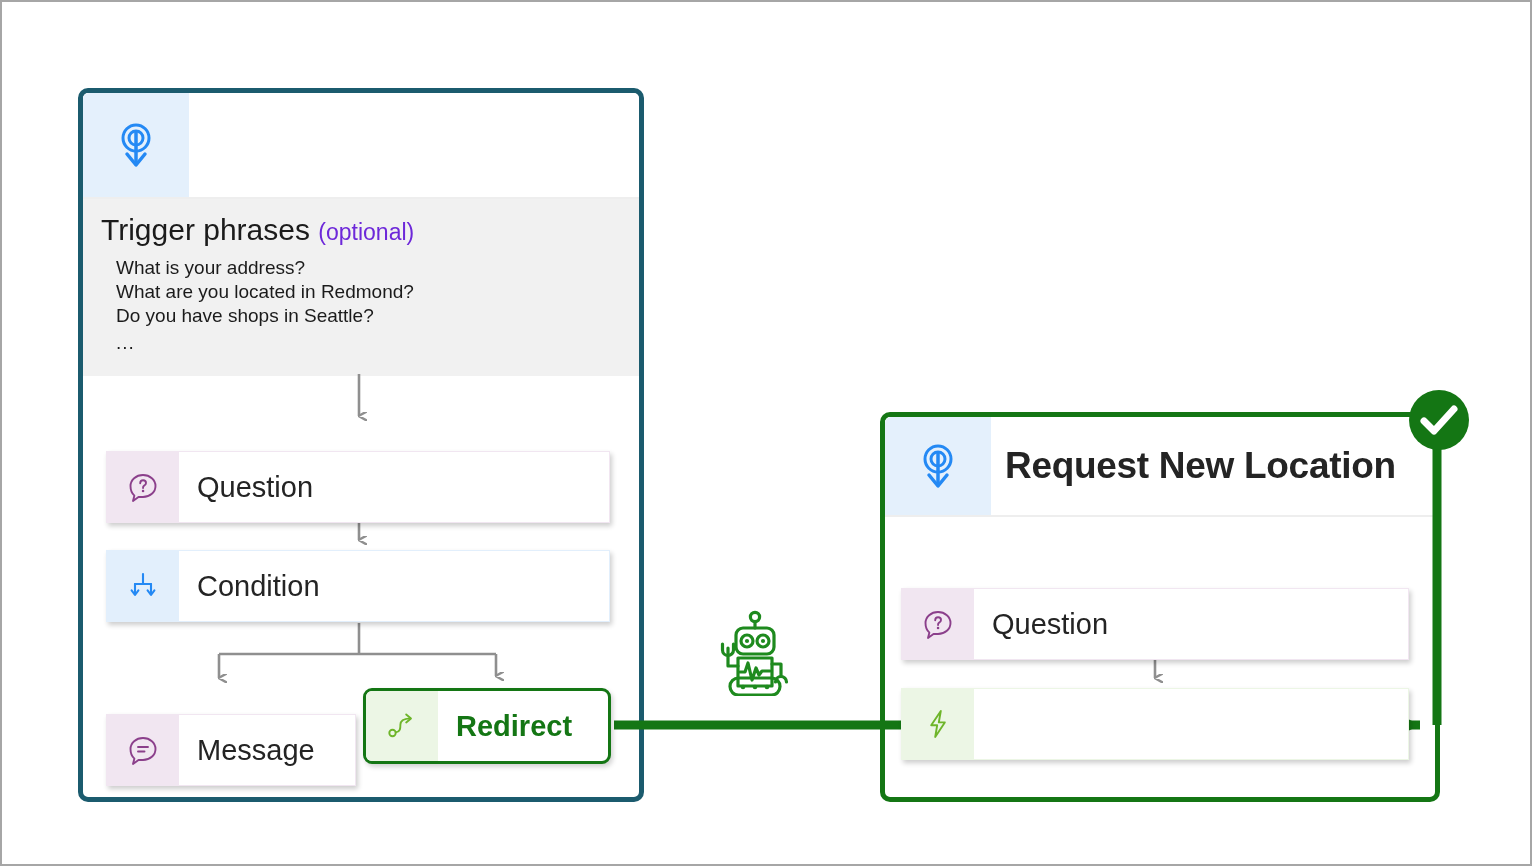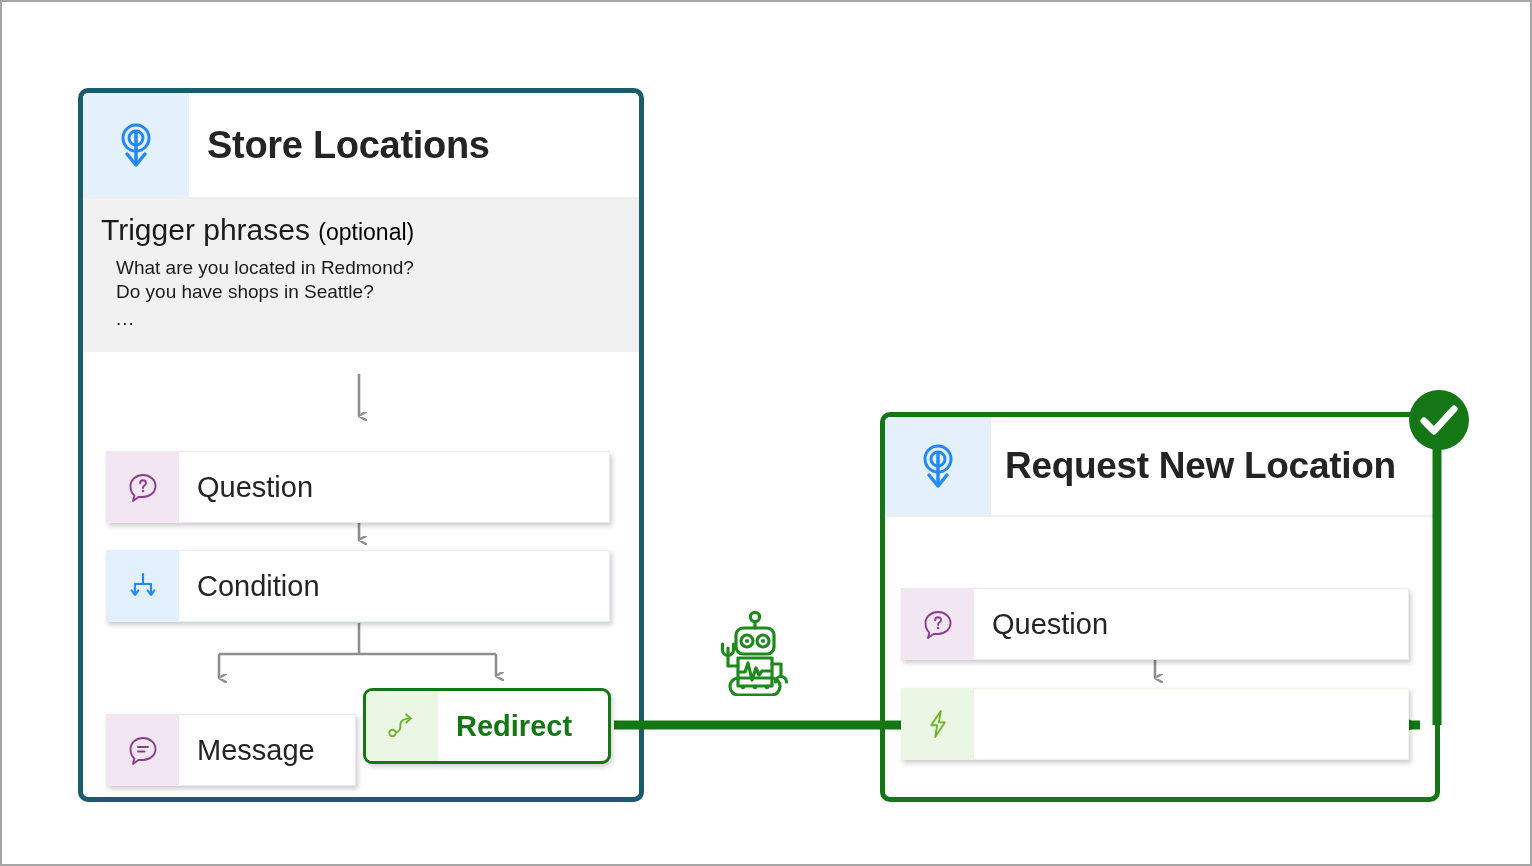--- a/index.html
+++ b/index.html
@@ -84,21 +84,21 @@
     padding: 12px 0 18px 0;
     margin: 0;
   }
   .trigger-heading {
     font-size: 30px;
     color: #1b1b1b;
     padding: 2px 0 6px 18px;
     line-height: 1.15;
   }
   .trigger-heading .opt {
-    color: #000000;
+    color: #6d28d9;
     font-size: 23px;
   }
   .trigger-list {
     padding-left: 33px;
     padding-top: 2px;
   }
   .trigger-list .phrase {
     font-size: 19px;
     color: #1b1b1b;
     line-height: 24px;
@@ -198,29 +198,29 @@
 
     <div class="topic-header">
       <div class="topic-icon-cell">
         <svg width="46" height="52" viewBox="0 0 46 52" aria-hidden="true">
           <circle cx="23" cy="19" r="13" fill="none" stroke="#2489f4" stroke-width="3"></circle>
           <circle cx="23" cy="19" r="7" fill="none" stroke="#2489f4" stroke-width="3"></circle>
           <path d="M23 14 L23 44" stroke="#2489f4" stroke-width="3.5" fill="none" stroke-linecap="round"></path>
           <path d="M14 35 L23 46 L32 35" fill="none" stroke="#2489f4" stroke-width="3.5" stroke-linejoin="round" stroke-linecap="round"></path>
         </svg>
       </div>
-      <div class="topic-title">Store Locations</div>
     </div>
 
     <div class="trigger-panel">
       <div class="trigger-heading">
         <span>Trigger phrases</span>
         <span class="opt">(optional)</span>
       </div>
       <div class="trigger-list">
+        <div class="phrase">What is your address?</div>
         <div class="phrase">What are you located in Redmond?</div>
         <div class="phrase">Do you have shops in Seattle?</div>
         <div class="ellipsis">...</div>
       </div>
     </div>
   </div>
 
   <div class="topic-card right">
     <div class="topic-header right-hdr">
       <div class="topic-icon-cell">

